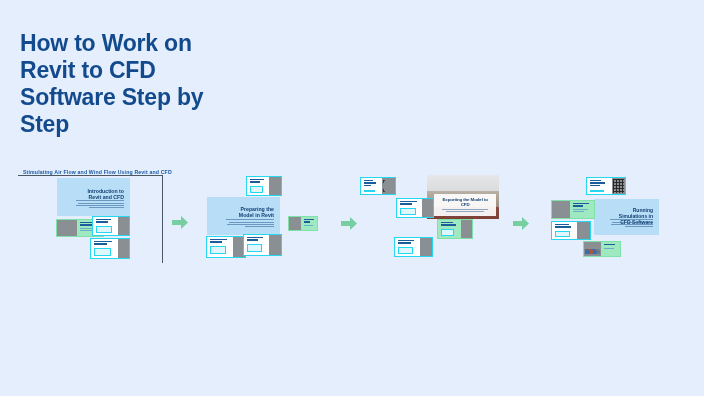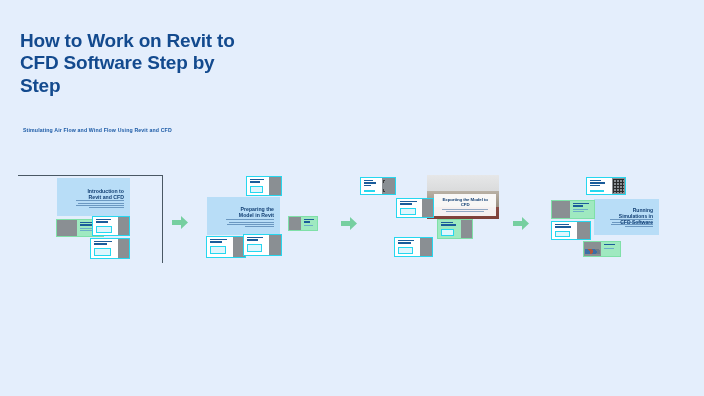--- a/index.html
+++ b/index.html
@@ -23,21 +23,21 @@
   }
 
   
   .title-block {
     position: absolute;
     left: 20px;
     top: 30px;
     width: 215px;
   }
   .deck-title {
-    font-size: 19px;
+    font-size: 23px;
     line-height: 1.18;
     font-weight: bold;
     color: #134a8e;
     letter-spacing: -0.2px;
     margin: 0;
   }
   .deck-subtitle {
     margin: 30px 0 0 3px;
     font-size: 5.2px;
     font-weight: bold;

